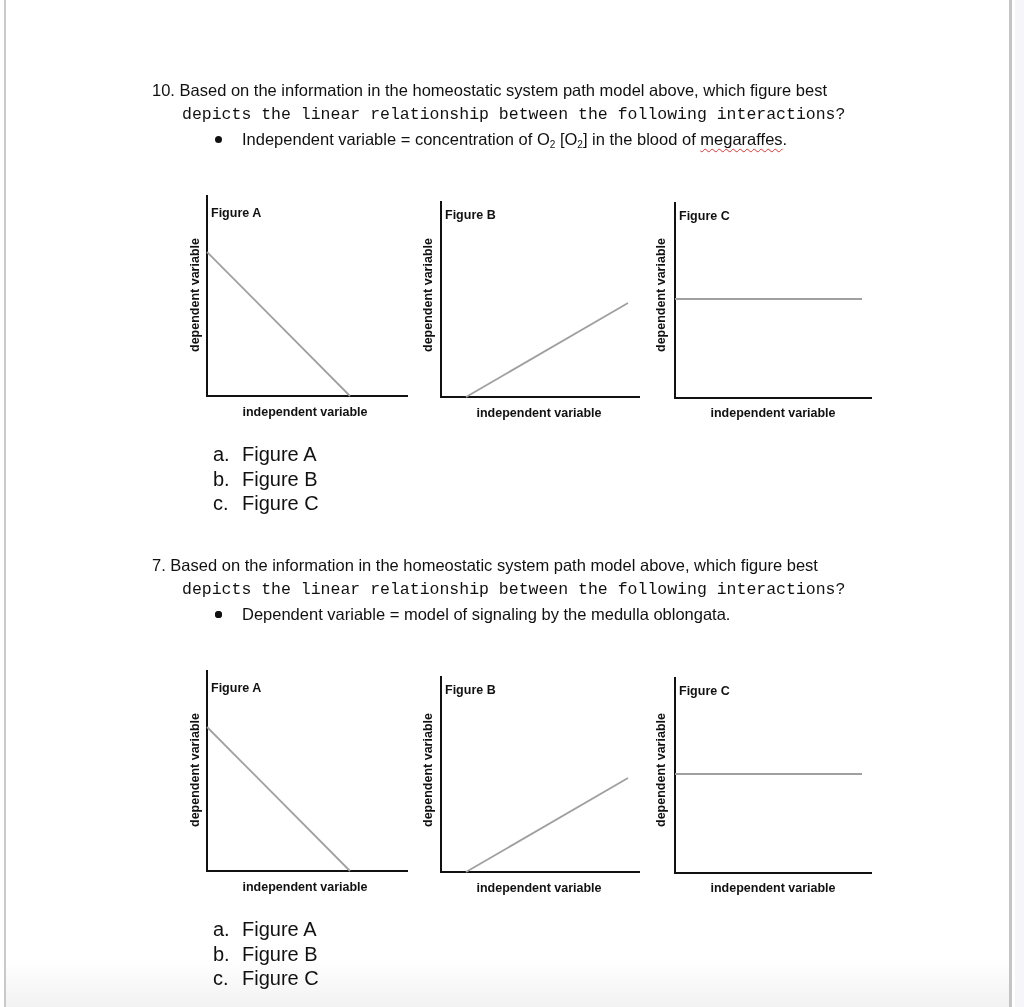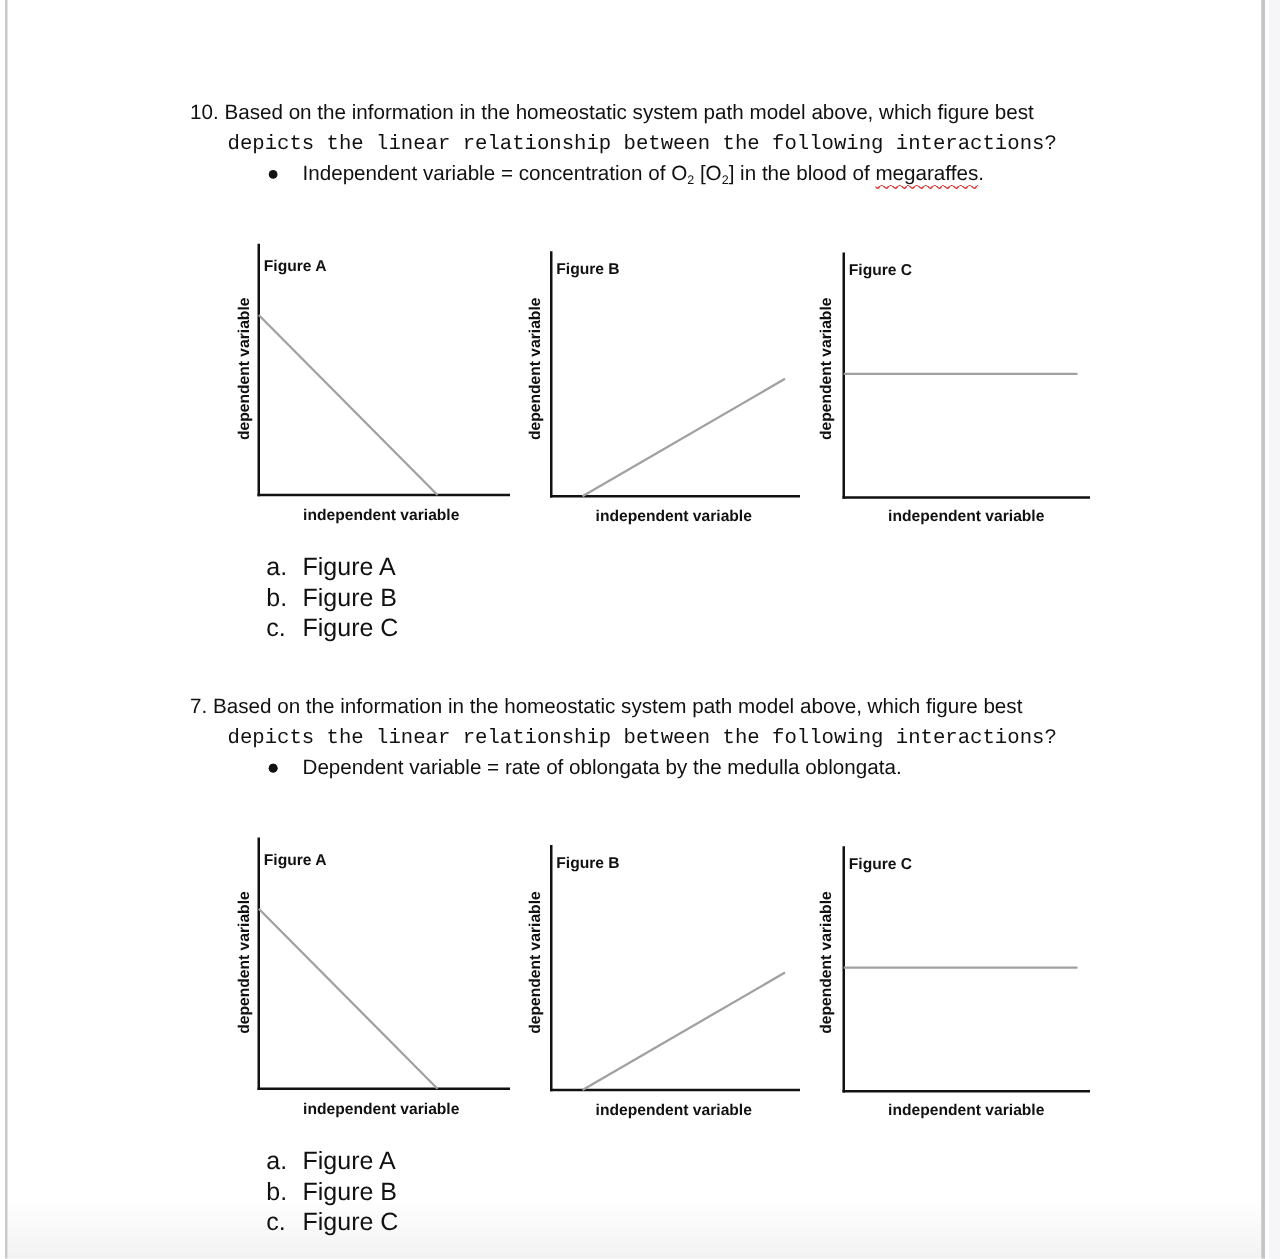--- a/index.html
+++ b/index.html
@@ -105,21 +105,21 @@
   <div class="q-line">
     <span class="q-num">7.</span>
     <span>Based on the information in the homeostatic system path model above, which figure best</span>
   </div>
   <div class="q-line indent">depicts the linear relationship between the following interactions?</div>
   <div class="bullet-row">
     <span class="bullet-dot"></span>
   </div>
   <div class="bullet-row">
     <span class="bullet-dot"></span>
-    <span>Dependent variable = rate of oblongata by the medulla oblongata.</span>
+    <span>Dependent variable = model of signaling by the medulla oblongata.</span>
   </div>
 </div>
 
 <div class="chart" style="left:170px; top:665px;">
   <svg width="245" height="235" viewBox="0 0 245 235">
     <text class="fig-title" x="41" y="27">Figure A</text>
     <text class="axis-label" transform="translate(29,105) rotate(-90)" text-anchor="middle">dependent variable</text>
     <line x1="37" y1="5" x2="37" y2="207" stroke="#111" stroke-width="2"></line>
     <line x1="36" y1="206" x2="238" y2="206" stroke="#111" stroke-width="2"></line>
     <line x1="37" y1="62" x2="180" y2="206" stroke="#a0a0a0" stroke-width="1.8"></line>

